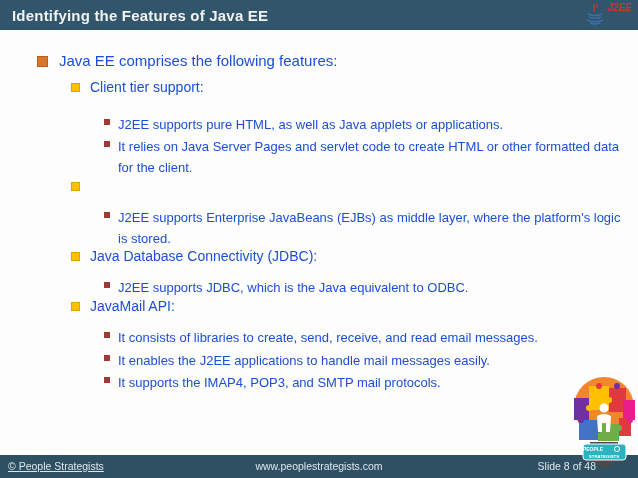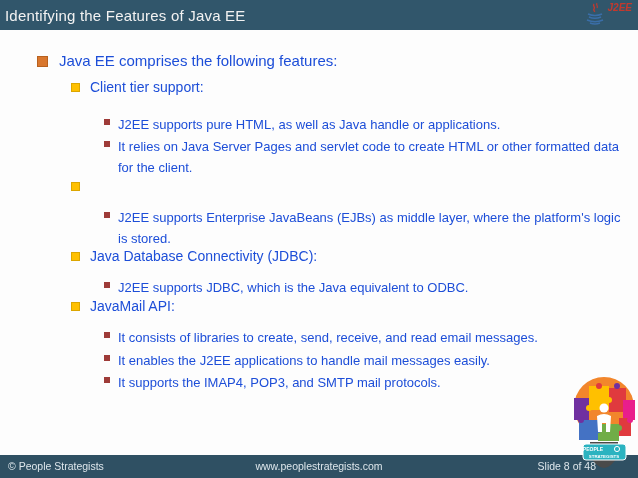--- a/index.html
+++ b/index.html
@@ -15,22 +15,22 @@
   
   .header {
     position: absolute; top: 0; left: 0; right: 0;
     height: 30px;
     background: #31566b;
     display: flex; align-items: center;
   }
   .header .title {
     color: #f2f2f2;
     font-size: 15px;
-    font-weight: normal;
-    padding-left: 5px;
+    font-weight: bold;
+    padding-left: 12px;
     letter-spacing: 0.2px;
   }
   .header-logo {
     position: absolute; right: 6px; top: 2px;
     display: flex; align-items: flex-start; gap: 2px;
   }
   .header-logo .j2ee-text {
     color: #c2392e;
     font-size: 10px;
     font-weight: bold;
@@ -51,21 +51,21 @@
   .l3 .bullet { left: 104px; top: 5px; width: 6px; height: 6px; background: #9e3b38; }
   .l3 .txt { margin-left: 118px; font-size: 13px; max-width: 505px; line-height: 21px; }
   
   .footer {
     position: absolute; left: 0; right: 0; bottom: 0;
     height: 23px;
     background: #2f5063;
     color: #dde6eb;
     font-size: 10.5px;
   }
-  .footer .copyright { position: absolute; left: 8px; top: 5px; }
+  .footer .copyright { position: absolute; left: 8px; top: 5px; text-decoration: underline; }
   .footer .website  { position: absolute; left: 0; right: 0; top: 5px; text-align: center; }
   .footer .slideno  { position: absolute; right: 42px; top: 5px; }
   
   .bulb-logo { position: absolute; right: 1px; bottom: 0; z-index: 5; }
 </style>
 </head>
 <body>
 
 <div class="slide">
 
@@ -89,21 +89,21 @@
     <span class="txt">Java EE comprises the following features:</span>
   </div>
 
   <div class="row l2" style="top:79px">
     <span class="bullet"></span>
     <span class="txt">Client tier support:</span>
   </div>
 
   <div class="row l3" style="top:114px">
     <span class="bullet"></span>
-    <span class="txt">J2EE supports pure HTML, as well as Java handle or applications.</span>
+    <span class="txt">J2EE supports pure HTML, as well as Java applets or applications.</span>
   </div>
 
   <div class="row l3" style="top:136px">
     <span class="bullet"></span>
     <span class="txt">It relies on Java Server Pages and servlet code to create HTML or other formatted data for the client.</span>
   </div>
 
   <div class="row l2" style="top:178px">
     <span class="bullet"></span>
   </div>

